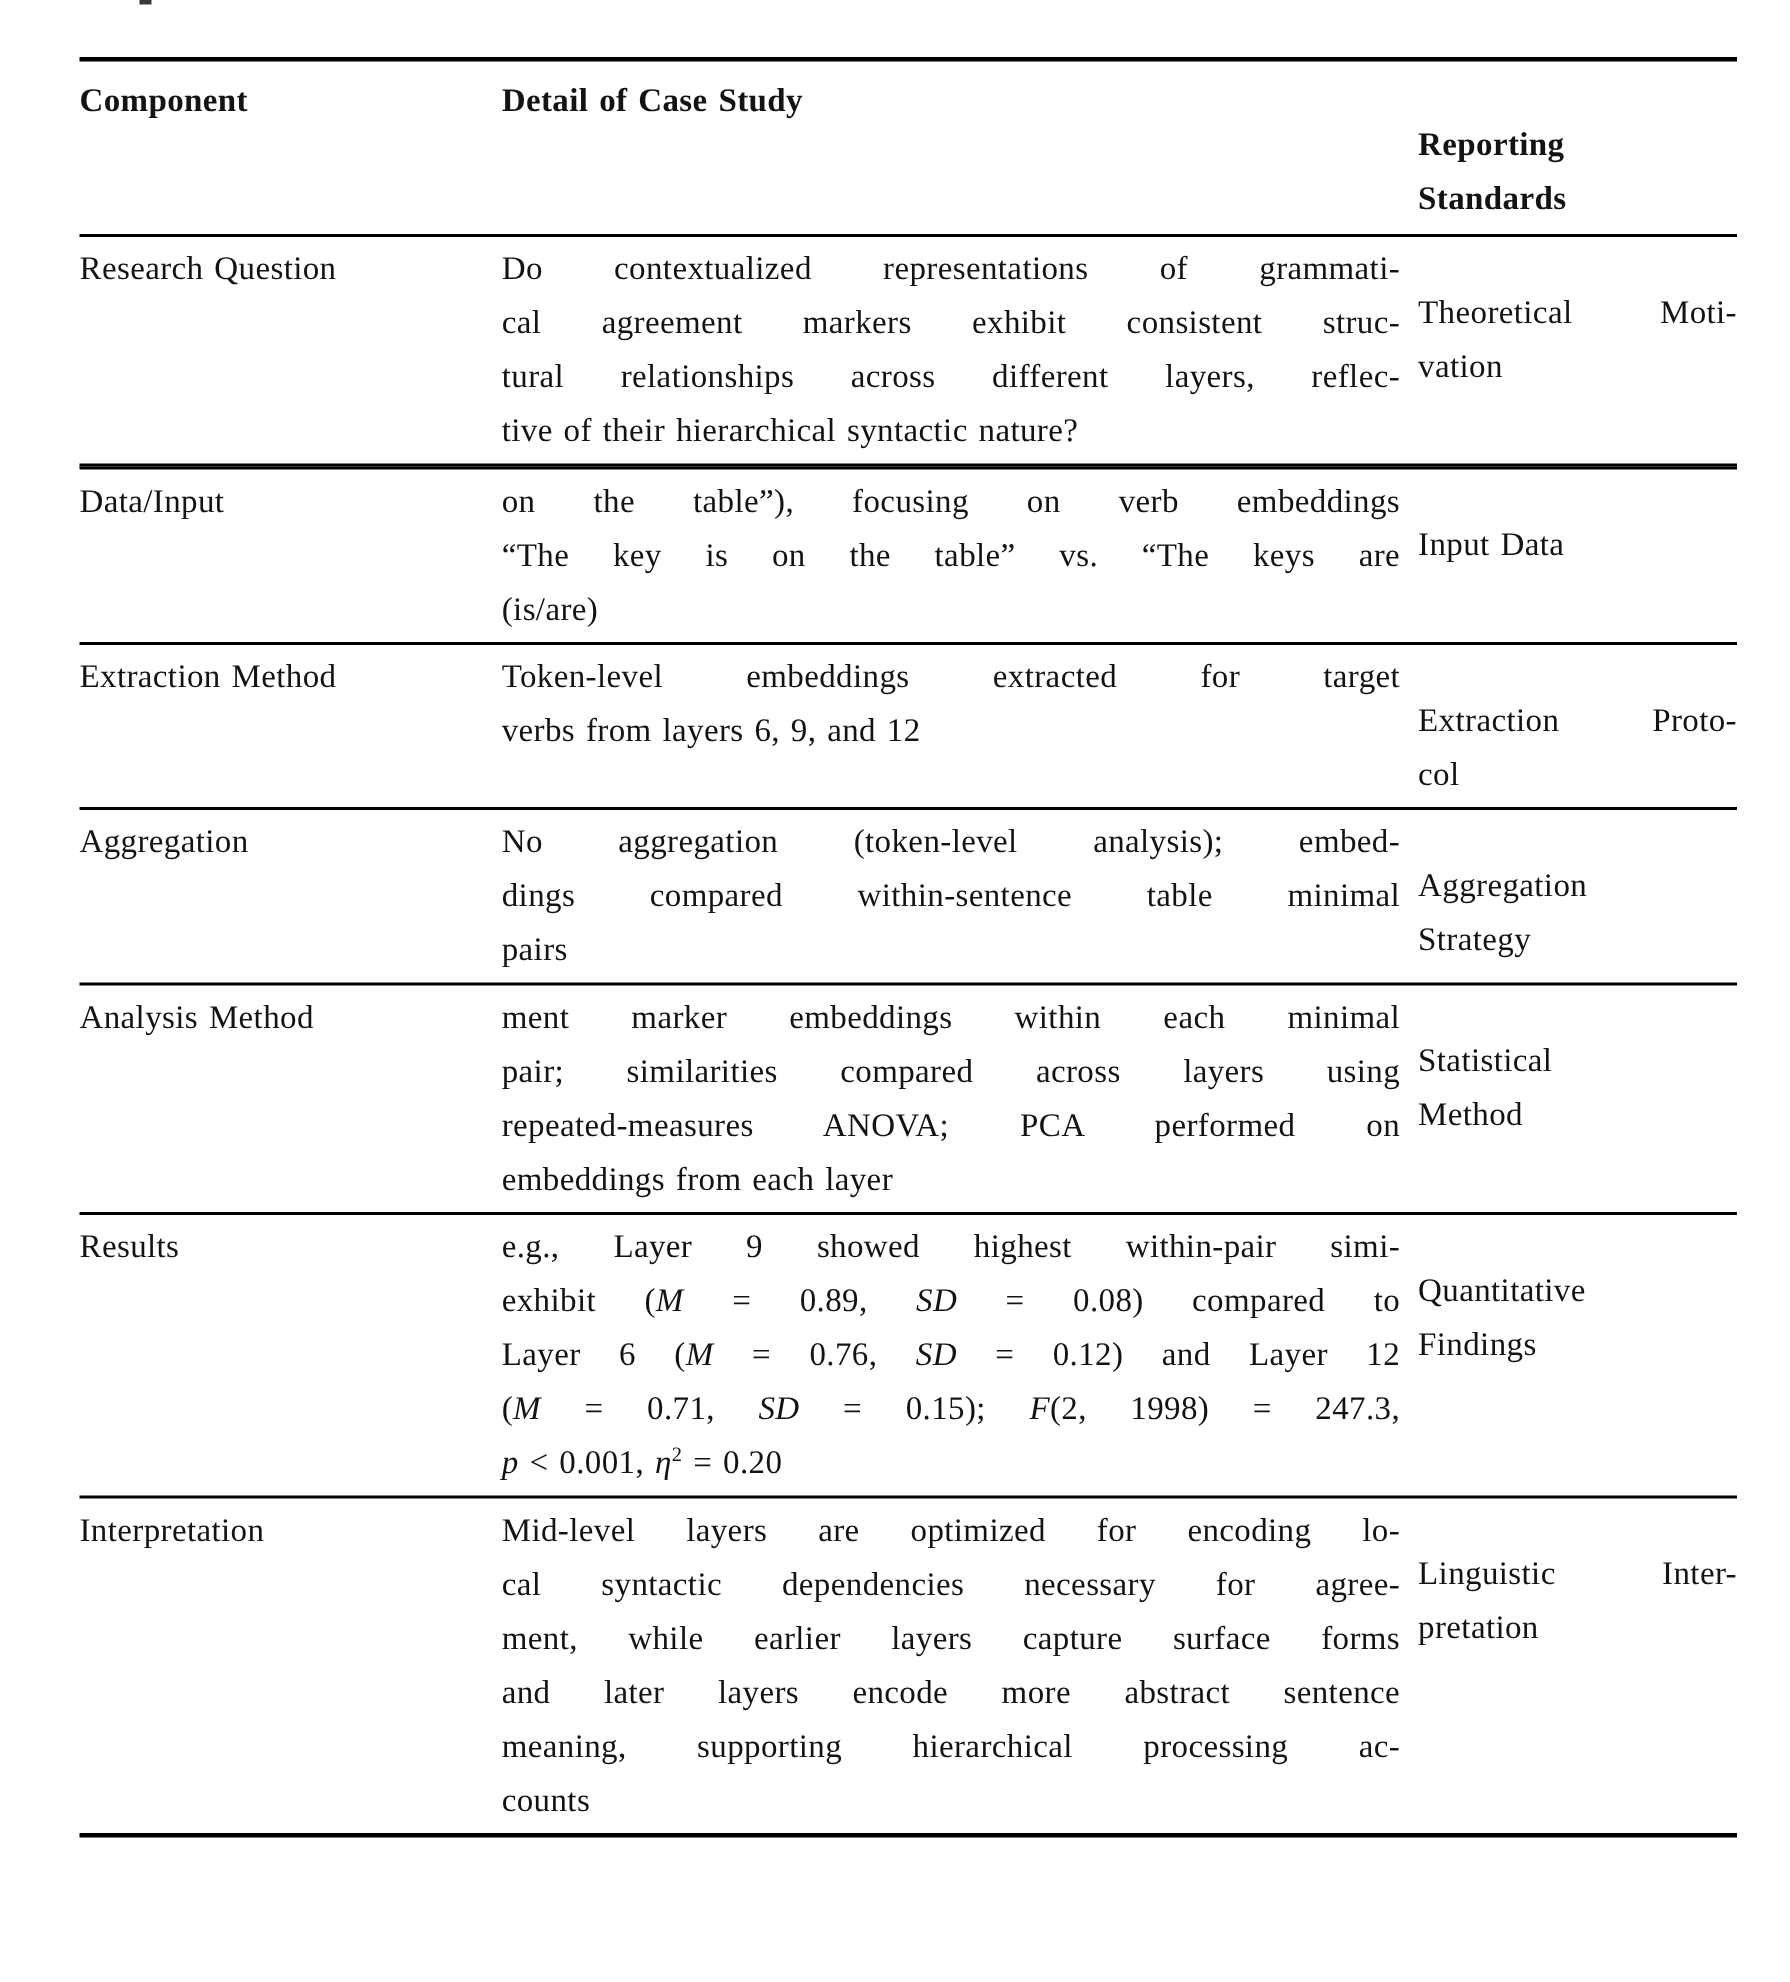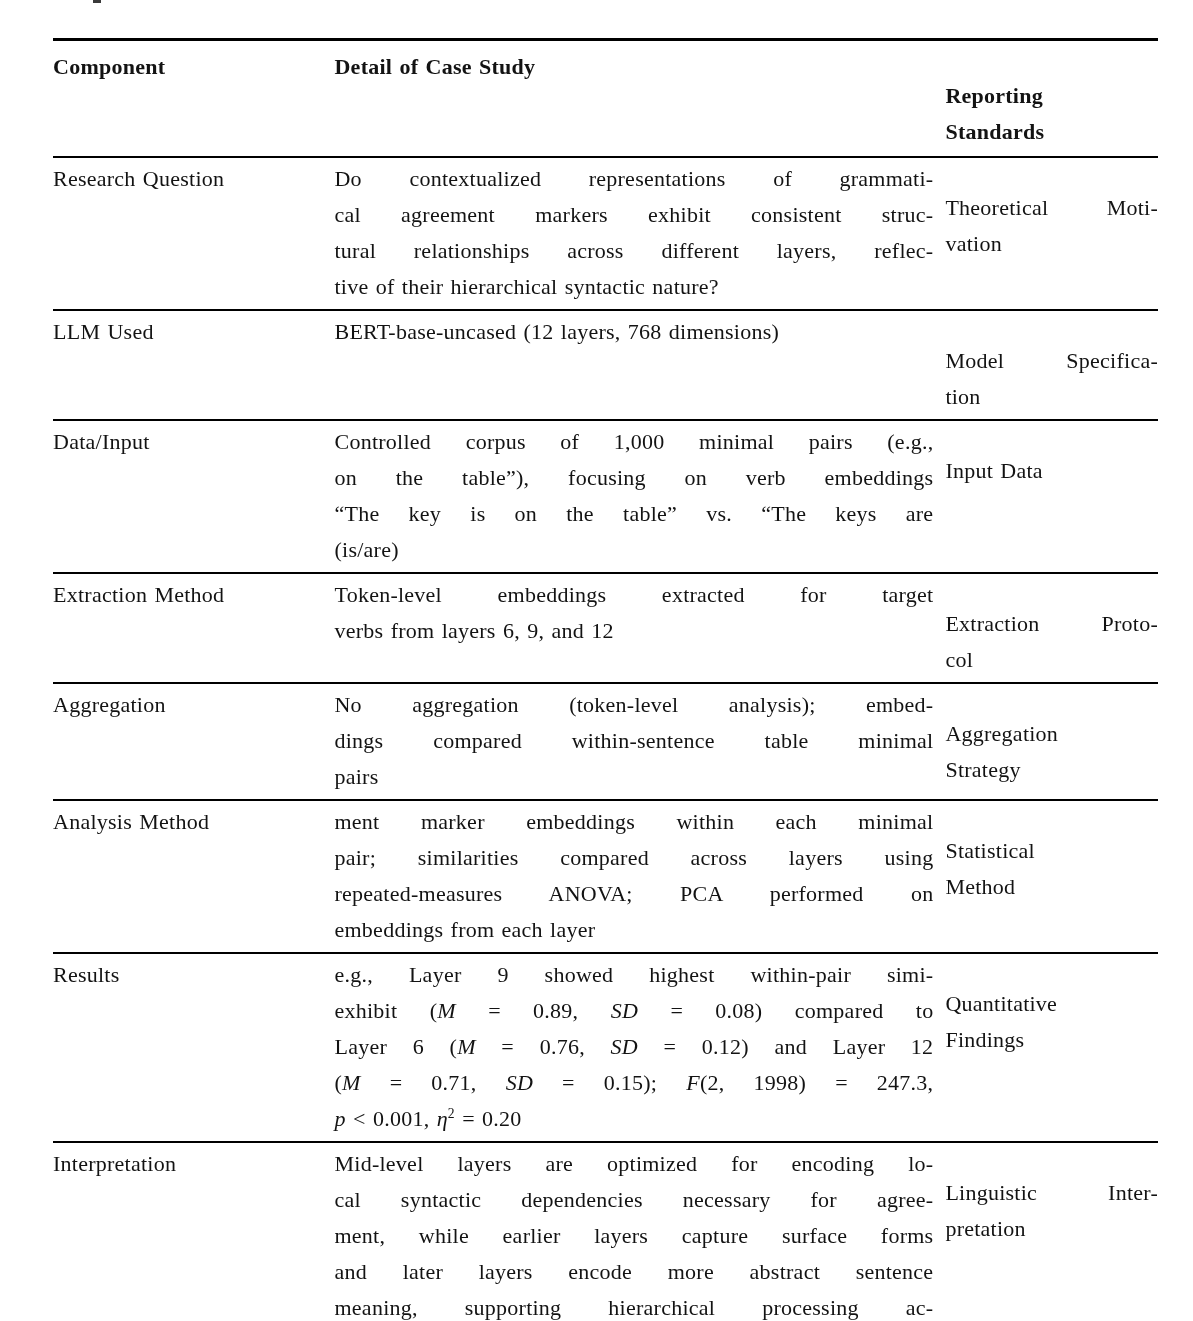--- a/index.html
+++ b/index.html
@@ -93,39 +93,26 @@
             <div class="line just">cal agreement markers exhibit consistent struc-</div>
             <div class="line just">tural relationships across different layers, reflec-</div>
             <div class="line">tive of their hierarchical syntactic nature?</div>
           </div>
           <div class="cell c3">
             <div class="line just">Theoretical Moti-</div>
             <div class="line">vation</div>
           </div>
         </div>
         <div class="rule thin"></div>
-        <div class="trow">
-          <div class="cell c1">
-            <div class="line">LLM Used</div>
-          </div>
-          <div class="cell c2">
-            <div class="line">BERT-base-uncased (12 layers, 768 dimensions)</div>
-          </div>
-          <div class="cell c3">
-            <div class="line just">Model Specifica-</div>
-            <div class="line">tion</div>
-          </div>
-        </div>
         <div class="rule thin"></div>
         <div class="trow">
           <div class="cell c1">
             <div class="line">Data/Input</div>
           </div>
           <div class="cell c2">
-            <div class="line just">Controlled corpus of 1,000 minimal pairs (e.g.,</div>
             <div class="line just">on the table”), focusing on verb embeddings</div>
             <div class="line just">“The key is on the table” vs. “The keys are</div>
             <div class="line">(is/are)</div>
           </div>
           <div class="cell c3">
             <div class="line">Input Data</div>
           </div>
         </div>
         <div class="rule thin"></div>
         <div class="trow">

